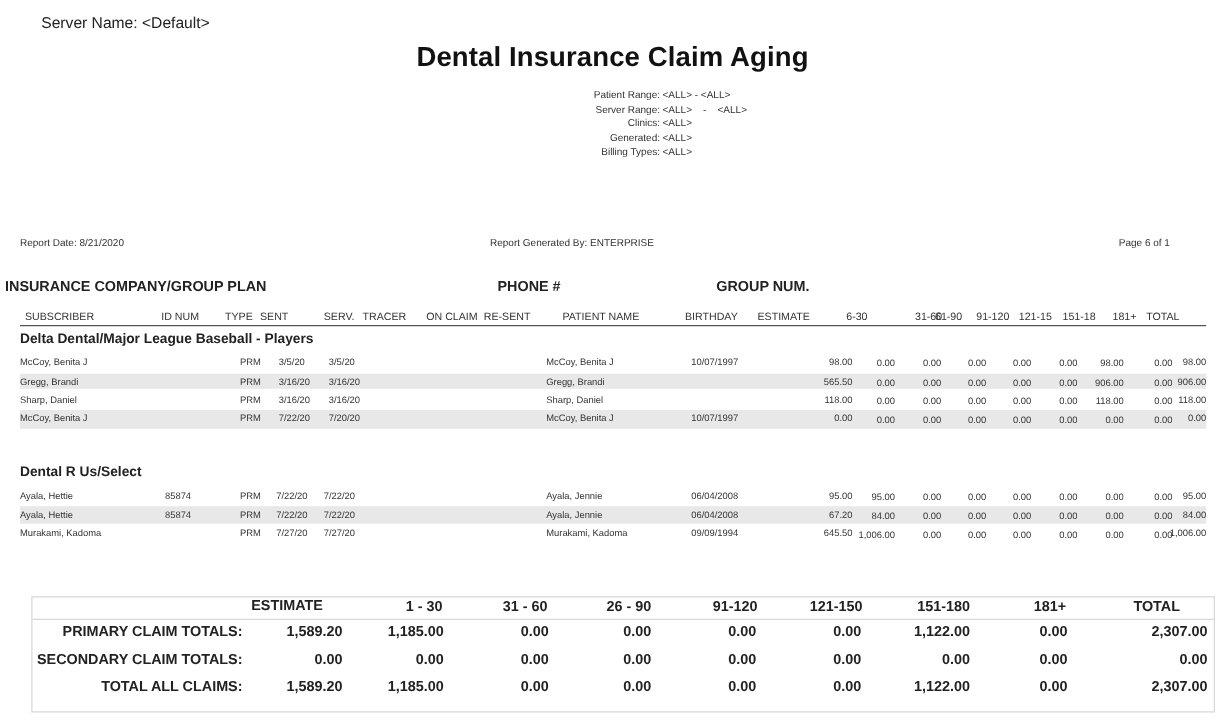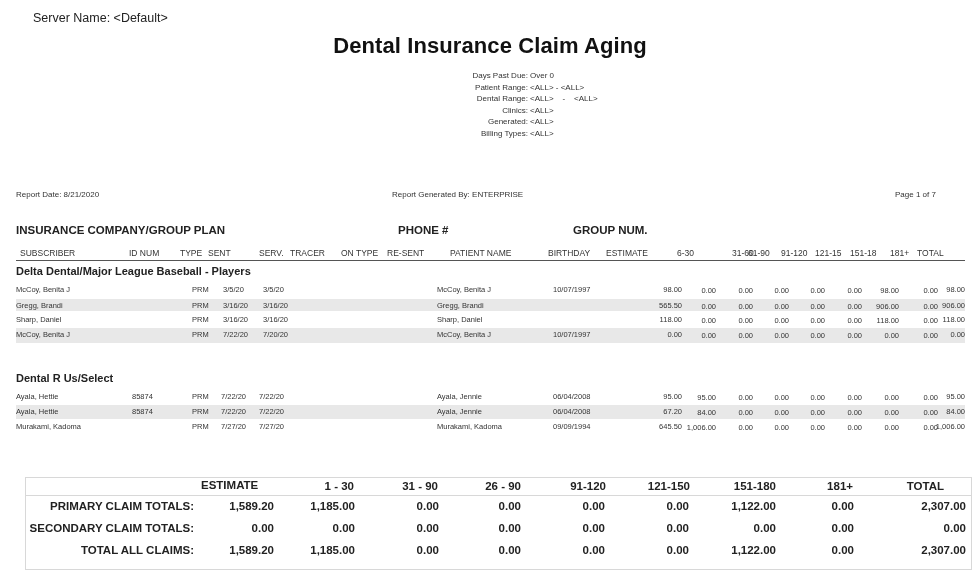--- a/index.html
+++ b/index.html
@@ -25,61 +25,57 @@
   .trow { position: absolute; left: 0; width: 100%; height: 18px; }
 </style>
 </head>
 <body>
 
 <div class="abs server">Server Name: &lt;Default&gt;</div>
 <div class="abs title">Dental Insurance Claim Aging</div>
 
 <div class="abs params">
   <div class="param-row">
-      <span class="param-label">Days Past Due:</span>
-      <span>Over 0</span>
-    </div>
-  <div class="param-row">
       <span class="param-label">Patient Range:</span>
       <span>&lt;ALL&gt; - &lt;ALL&gt;</span>
     </div>
   <div class="param-row">
-      <span class="param-label">Dental Range:</span>
+      <span class="param-label">Server Range:</span>
       <span style="white-space:pre">&lt;ALL&gt;    -    &lt;ALL&gt;</span>
     </div>
   <div class="param-row">
       <span class="param-label">Clinics:</span>
       <span>&lt;ALL&gt;</span>
     </div>
   <div class="param-row">
       <span class="param-label">Generated:</span>
       <span>&lt;ALL&gt;</span>
     </div>
   <div class="param-row">
       <span class="param-label">Billing Types:</span>
       <span>&lt;ALL&gt;</span>
     </div>
 </div>
 
 <div class="abs meta" style="left:16px">Report Date: 8/21/2020</div>
 <div class="abs meta" style="left:392px">Report Generated By: ENTERPRISE</div>
-<div class="abs meta" style="left:895px">Page 1 of 7</div>
-
-<div class="abs sec-header" style="left:16px">INSURANCE COMPANY/GROUP PLAN</div>
+<div class="abs meta" style="left:895px">Page 6 of 1</div>
+
+<div class="abs sec-header" style="left:4px">INSURANCE COMPANY/GROUP PLAN</div>
 <div class="abs sec-header" style="left:398px">PHONE #</div>
 <div class="abs sec-header" style="left:573px">GROUP NUM.</div>
 
 <div class="abs col-headers">
   <span style="left:4px">SUBSCRIBER</span>
   <span style="left:113px">ID NUM</span>
   <span style="left:164px">TYPE</span>
   <span style="left:192px">SENT</span>
   <span style="left:243px">SERV.</span>
   <span style="left:274px">TRACER</span>
-  <span style="left:325px">ON TYPE</span>
+  <span style="left:325px">ON CLAIM</span>
   <span style="left:371px">RE-SENT</span>
   <span style="left:434px">PATIENT NAME</span>
   <span style="left:532px">BIRTHDAY</span>
   <span style="left:590px">ESTIMATE</span>
   <span style="left:661px">6-30</span>
   <span style="left:716px">31-60</span>
   <span style="left:732px">61-90</span>
   <span style="left:765px">91-120</span>
   <span style="left:799px">121-15</span>
   <span style="left:834px">151-18</span>
@@ -216,21 +212,21 @@
   <span class="r" style="right:103px;top:3px">0.00</span>
   <span class="r" style="right:66px;top:3px">0.00</span>
   <span class="r" style="right:27px;top:3px">0.00</span>
   <span class="r" style="right:0">1,006.00</span>
 </div>
 
 <div class="totals">
   <div class="hdr">
     <span style="left:175px;top:1px">ESTIMATE</span>
     <span class="r" style="right:617px;top:2px">1 - 30</span>
-    <span class="r" style="right:533px;top:2px">31 - 90</span>
+    <span class="r" style="right:533px;top:2px">31 - 60</span>
     <span class="r" style="right:450px;top:2px">26 - 90</span>
     <span class="r" style="right:365px;top:2px">91-120</span>
     <span class="r" style="right:281px;top:2px">121-150</span>
     <span class="r" style="right:195px;top:2px">151-180</span>
     <span class="r" style="right:118px;top:2px">181+</span>
     <span class="r" style="right:27px;top:2px">TOTAL</span>
   </div>
   <div class="trow" style="top:22px">
     <span class="r" style="right:777px">PRIMARY CLAIM TOTALS:</span>
     <span class="r" style="right:697px">1,589.20</span>

